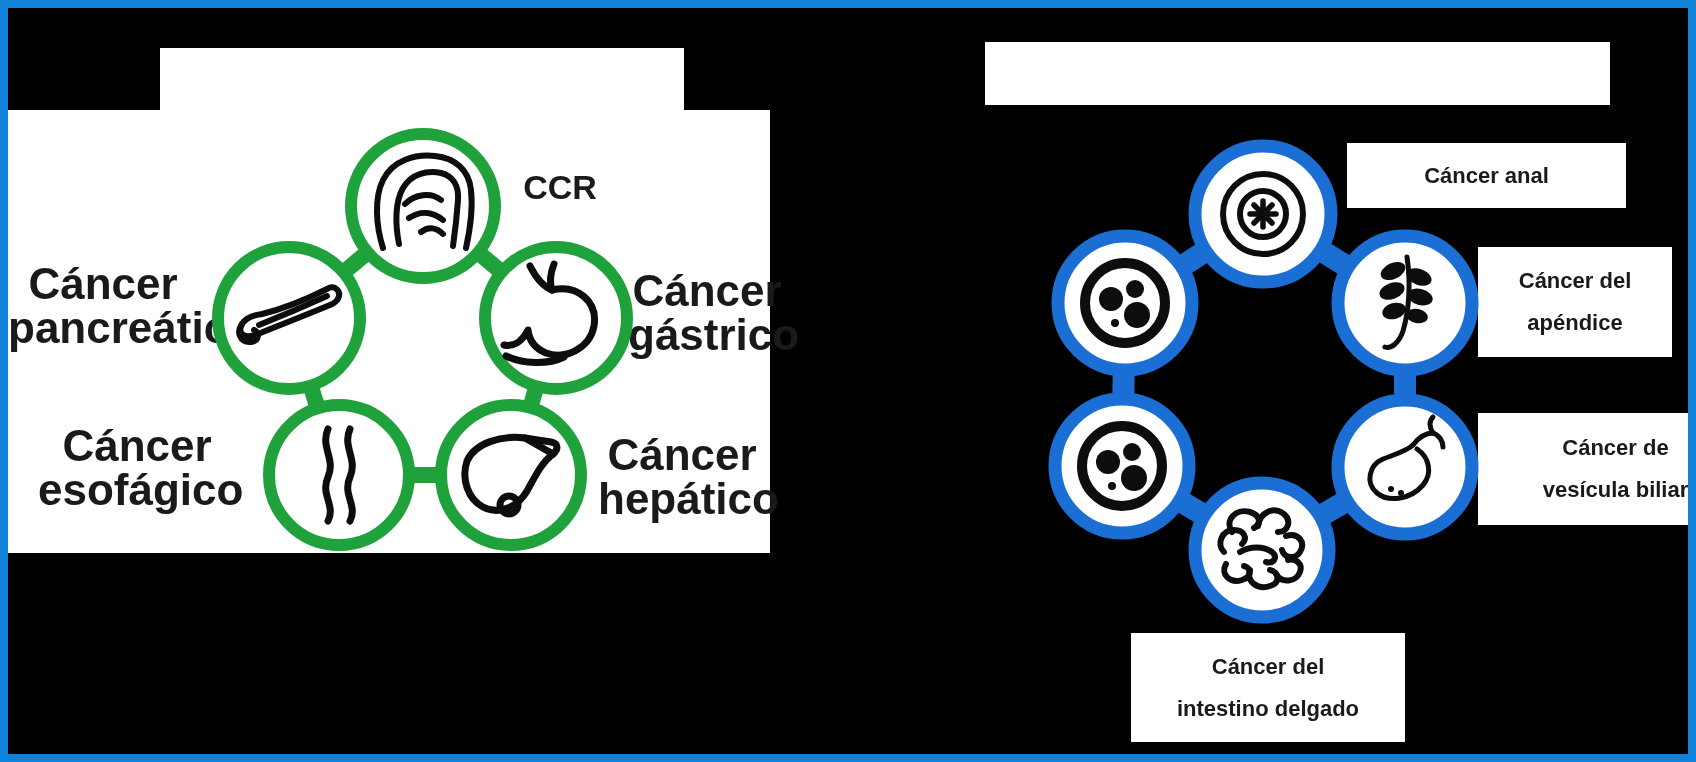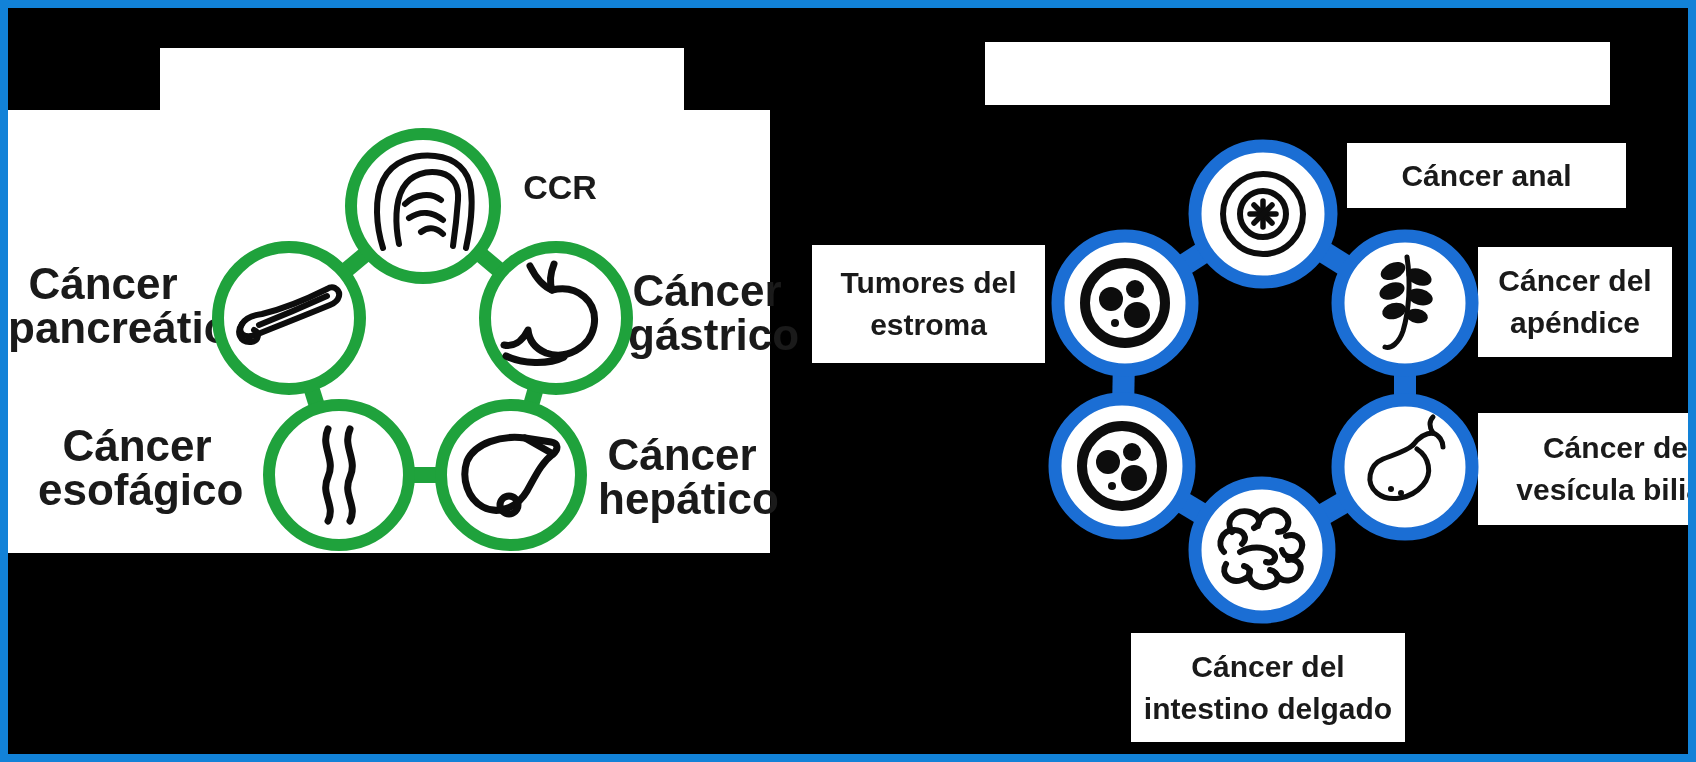--- a/index.html
+++ b/index.html
@@ -17,21 +17,21 @@
   .right-title{left:985px;top:42px;width:625px;height:63px;}
 
   .lbl{
     position:absolute;color:#1a1a1a;font-weight:600;text-align:center;
     white-space:pre-line;z-index:2;
   }
   .left-lbl{font-size:44px;line-height:44px;}
   .ccr-lbl{font-size:34px;line-height:44px;}
   .box-lbl{
     background:#ffffff;display:flex;align-items:center;justify-content:center;
-    font-size:30px;line-height:42px;
+    font-size:22px;line-height:42px;
   }
   .b-anal{left:1347px;top:143px;width:279px;height:65px;}
   .b-apendice{left:1478px;top:247px;width:194px;height:110px;}
   .b-vesicula{left:1478px;top:413px;width:217px;height:112px;padding-left:29px;}
   .b-intestino{left:1131px;top:633px;width:274px;height:109px;}
   .b-estroma{left:812px;top:245px;width:233px;height:118px;}
   .b-neuro{left:769px;top:432px;width:273px;height:101px;}
 
   .l-ccr{left:505px;top:165px;width:110px;}
   .l-gastrico{left:628px;top:269px;width:158px;}
@@ -64,22 +64,20 @@
   <div class="lbl left-lbl l-pancreatico">Cáncer
 pancreático</div>
 
   <div class="lbl box-lbl b-anal">Cáncer anal</div>
   <div class="lbl box-lbl b-apendice">Cáncer del
 apéndice</div>
   <div class="lbl box-lbl b-vesicula">Cáncer de
 vesícula biliar</div>
   <div class="lbl box-lbl b-intestino">Cáncer del
 intestino delgado</div>
-  <div class="lbl box-lbl b-estroma">Tumores del
-estroma</div>
 
   <svg class="overlay" width="1696" height="762" viewBox="0 0 1696 762">
 
     <g>
       <g stroke="#1FA23C" stroke-width="16">
         <line x1="423" y1="206" x2="289" y2="318"></line>
         <line x1="423" y1="206" x2="556" y2="318"></line>
         <line x1="289" y1="318" x2="339" y2="475"></line>
         <line x1="556" y1="318" x2="511" y2="475"></line>
         <line x1="339" y1="475" x2="511" y2="475"></line>

